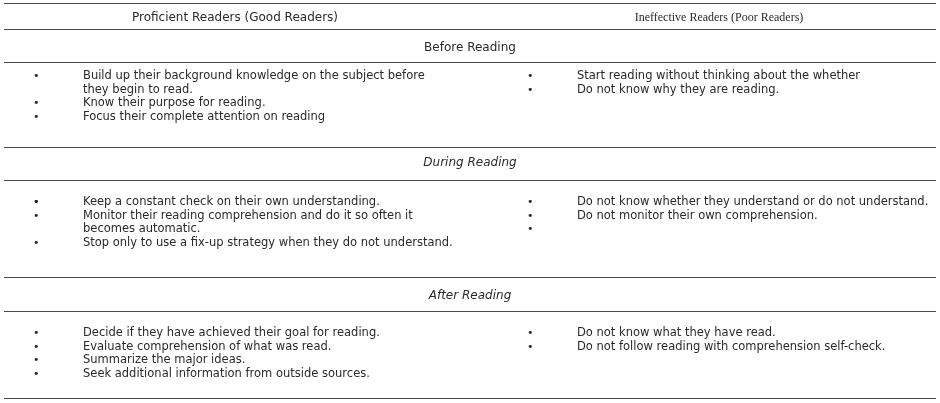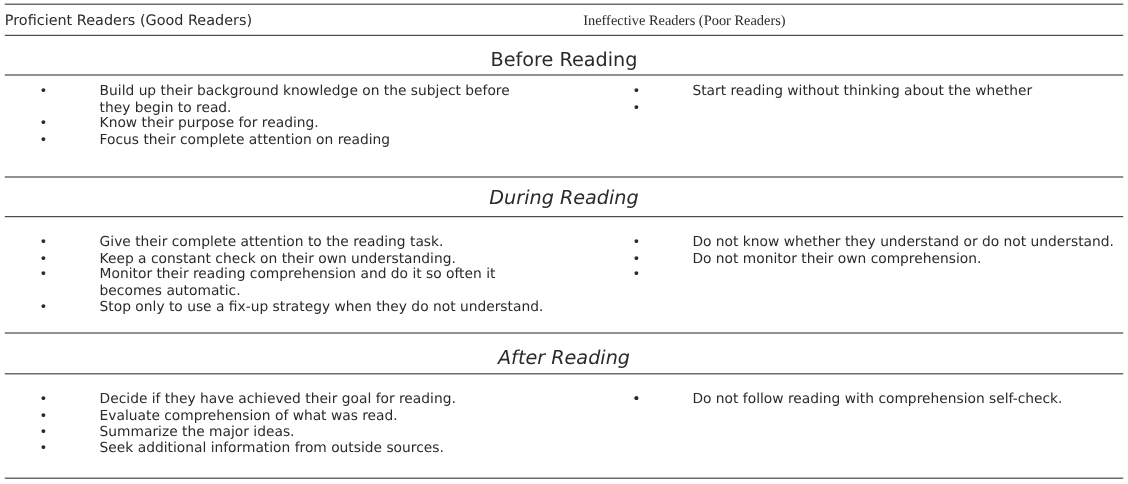--- a/index.html
+++ b/index.html
@@ -20,29 +20,29 @@
       position: absolute;
       left: 4px;
       width: 932px;
       height: 0;
       border-top: 1.5px solid #4a4a4a;
     }
     .col-header {
       position: absolute;
       top: 10px;
       font-size: 12px;
-      text-align: left;
+      text-align: center;
       white-space: nowrap;
     }
     .section-title {
       position: absolute;
       left: 4px;
       width: 932px;
       text-align: center;
-      font-size: 16px;
+      font-size: 12px;
     }
     .list {
       position: absolute;
       margin: 0;
       padding: 0;
       list-style: none;
     }
     .list li {
       position: relative;
       line-height: 13.5px;
@@ -87,27 +87,27 @@
 <div class="section-title" style="top:40px;">Before Reading</div>
 
 <ul class="list left-list" style="top:69px; width:350px;">
   <li><span class="bullet">•</span><span>Build up their background knowledge on the subject before they begin to read.</span></li>
   <li><span class="bullet">•</span><span>Know their purpose for reading.</span></li>
   <li><span class="bullet">•</span><span>Focus their complete attention on reading</span></li>
 </ul>
 
 <ul class="list right-list" style="top:69px;">
   <li><span class="bullet">•</span><span>Start reading without thinking about the whether</span></li>
-  <li><span class="bullet">•</span></li>
+  <li><span class="bullet">•</span><span>Do not know why they are reading.</span></li>
 </ul>
 
 <div class="section-title" style="top:155px;font-style:italic;">During Reading</div>
 
 <ul class="list left-list" style="top:195px; width:340px;">
-  <li><span class="bullet">•</span><span>Give their complete attention to the reading task.</span></li>
+  <li><span class="bullet">•</span></li>
   <li><span class="bullet">•</span><span>Keep a constant check on their own understanding.</span></li>
   <li><span class="bullet">•</span><span>Monitor their reading comprehension and do it so often it becomes automatic.</span></li>
   <li style="width:420px;"><span class="bullet">•</span><span>Stop only to use a fix-up strategy when they do not understand.</span></li>
 </ul>
 
 <ul class="list right-list" style="top:195px;">
   <li><span class="bullet">•</span><span>Do not know whether they understand or do not understand.</span></li>
   <li><span class="bullet">•</span><span>Do not monitor their own comprehension.</span></li>
   <li><span class="bullet">•</span></li>
 </ul>
@@ -115,15 +115,15 @@
 <div class="section-title" style="top:288px;font-style:italic;">After Reading</div>
 
 <ul class="list left-list" style="top:326px; width:420px;">
   <li><span class="bullet">•</span><span>Decide if they have achieved their goal for reading.</span></li>
   <li><span class="bullet">•</span><span>Evaluate comprehension of what was read.</span></li>
   <li><span class="bullet">•</span><span>Summarize the major ideas.</span></li>
   <li><span class="bullet">•</span><span>Seek additional information from outside sources.</span></li>
 </ul>
 
 <ul class="list right-list" style="top:326px;">
-  <li><span class="bullet">•</span></li>
+  <li><span class="bullet">•</span><span>Do not know what they have read.</span></li>
   <li><span class="bullet">•</span><span>Do not follow reading with comprehension self-check.</span></li>
 </ul>
 
 </body></html>

